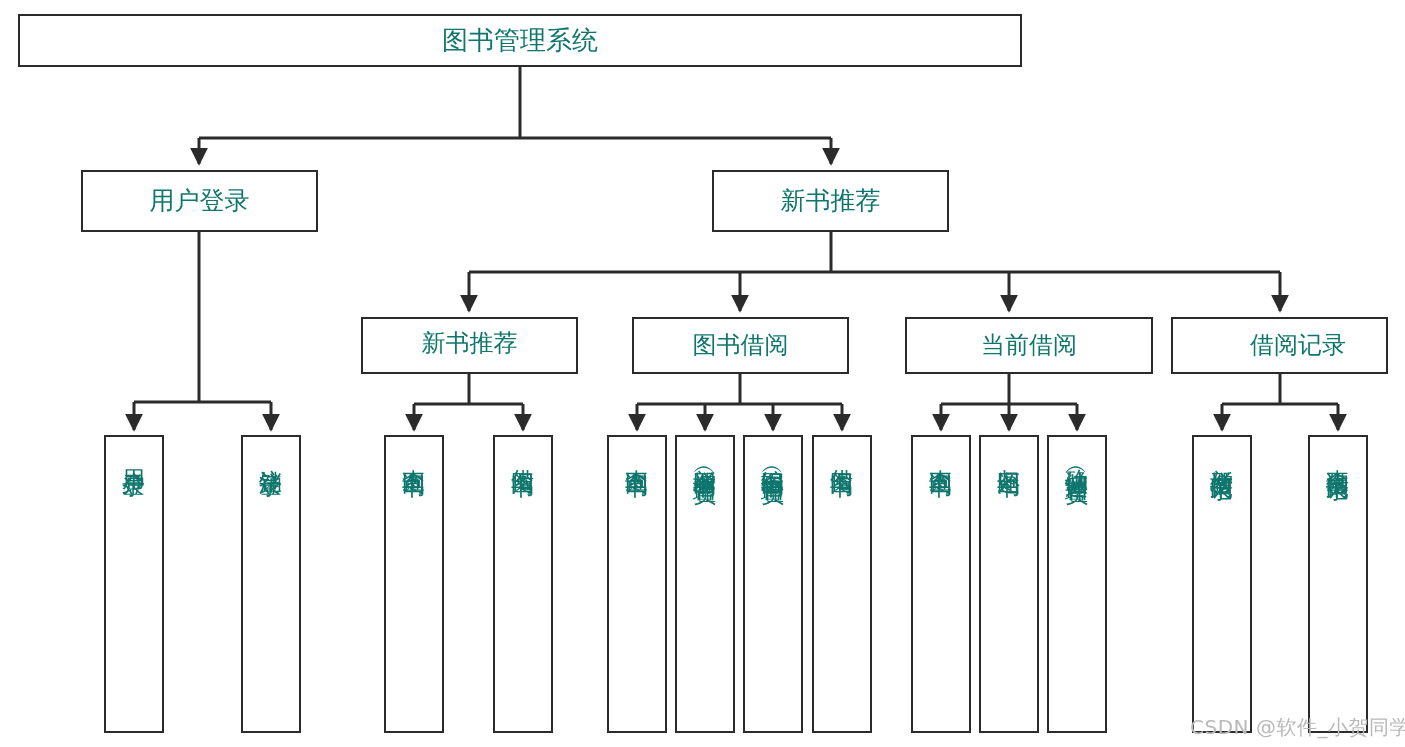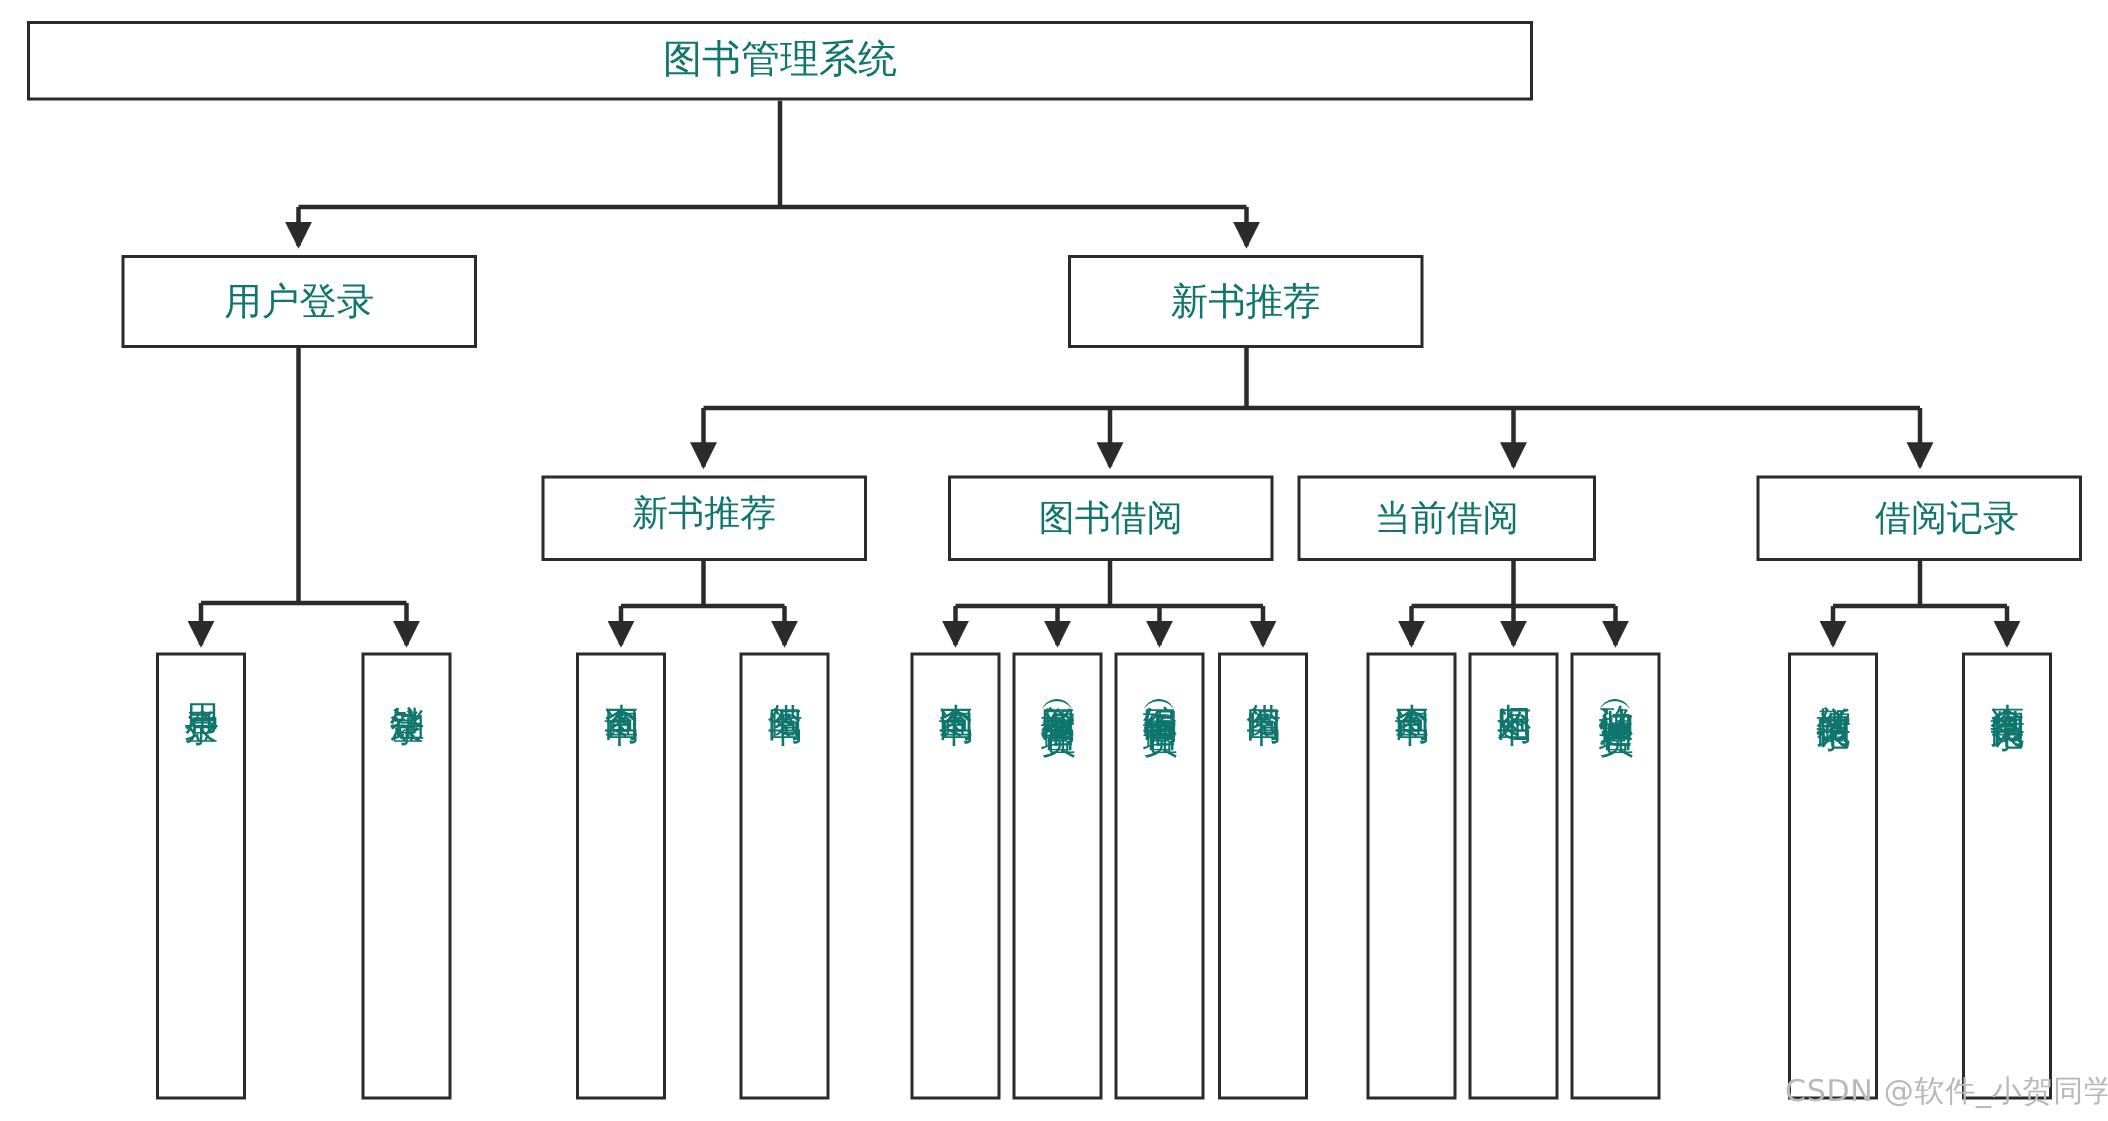--- a/index.html
+++ b/index.html
@@ -145,21 +145,21 @@
   </div>
 
   <div class="node level-2" style="left:361px; top:317px; width:217px; height:57px;font-family:Liberation Mono, monospace;">
     <span class="node-label">新书推荐</span>
   </div>
 
   <div class="node level-2" style="left:632px; top:317px; width:217px; height:57px;">
     <span class="node-label">图书借阅</span>
   </div>
 
-  <div class="node level-2" style="left:865px; top:317px; width:199px; height:57px;">
+  <div class="node level-2" style="left:905px; top:317px; width:248px; height:57px;">
     <span class="node-label">当前借阅</span>
   </div>
 
   <div class="node level-2" style="left:1171px; top:317px; width:217px; height:57px;padding-left:37px;">
     <span class="node-label">借阅记录</span>
   </div>
 
   <div class="node vertical" style="left:104px; top:435px; width:60px; height:298px;">
     <span class="node-label">用户登录</span>
   </div>

